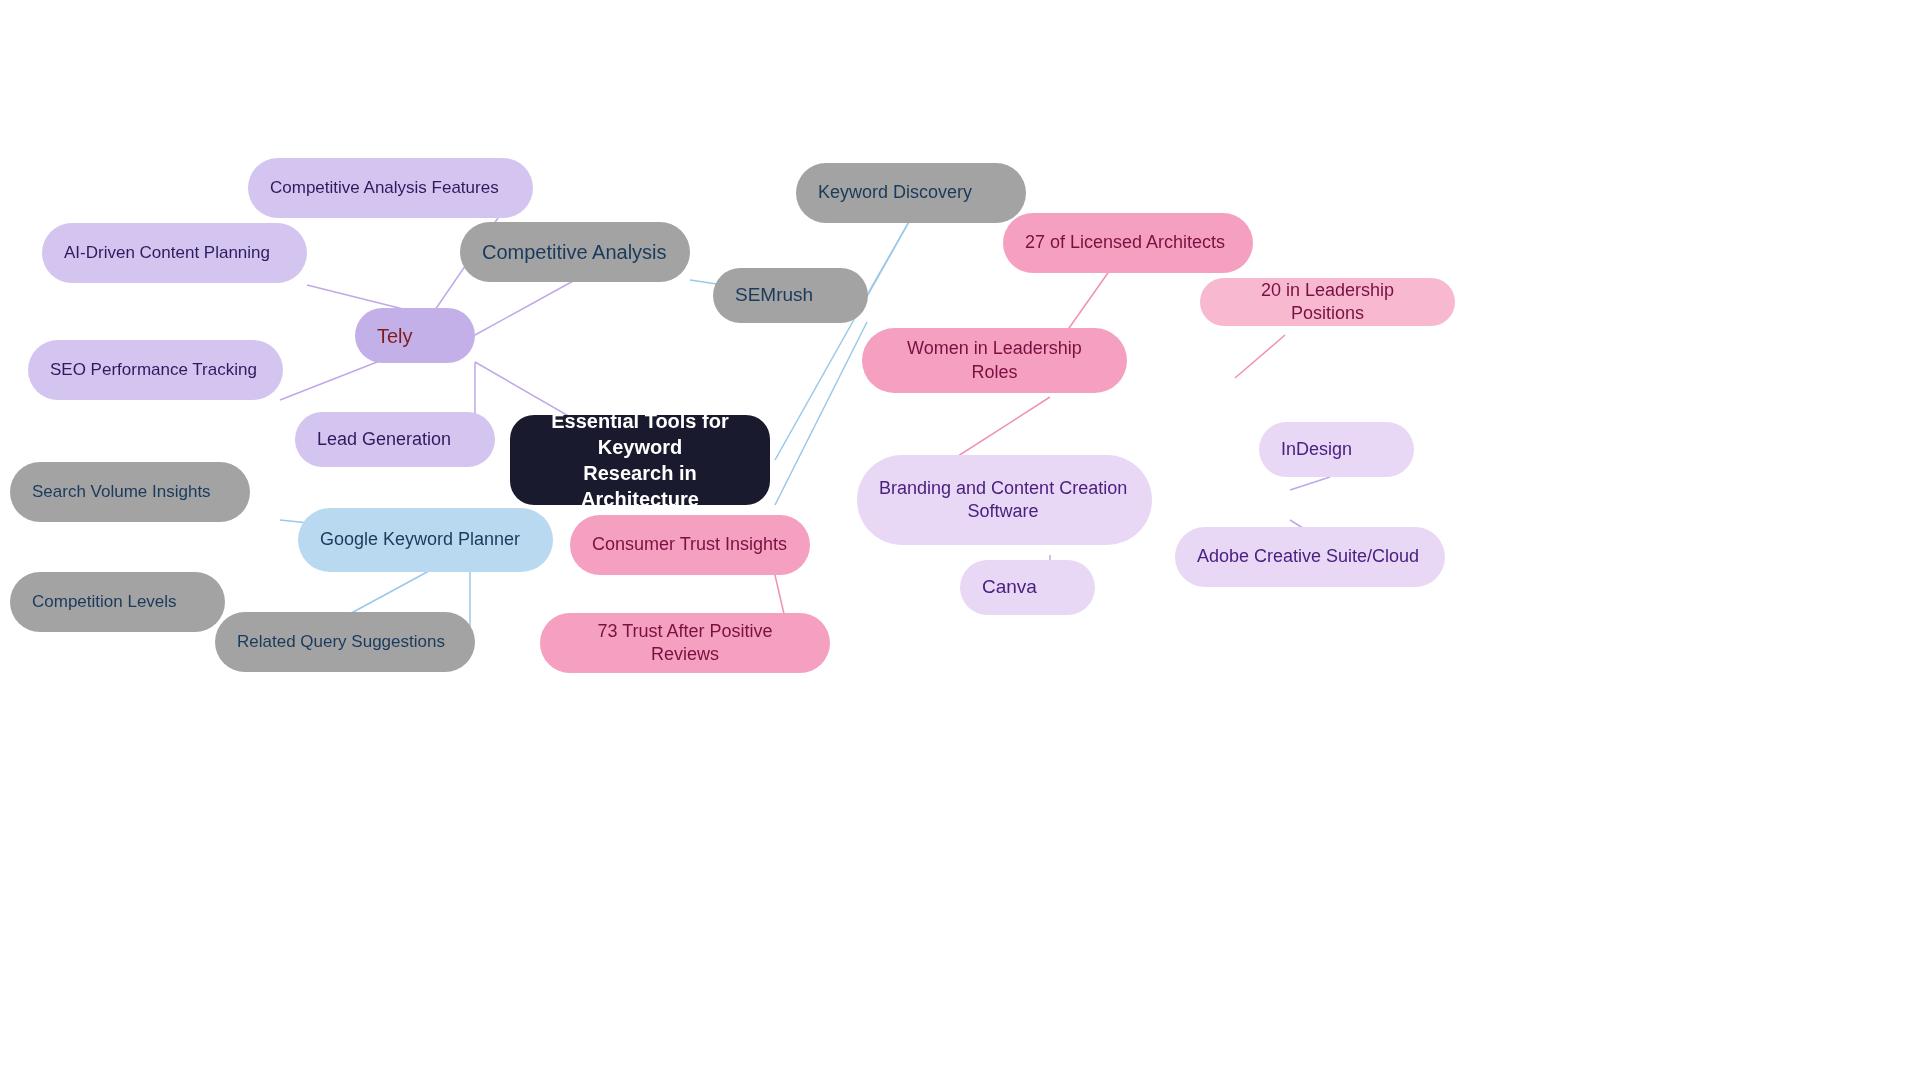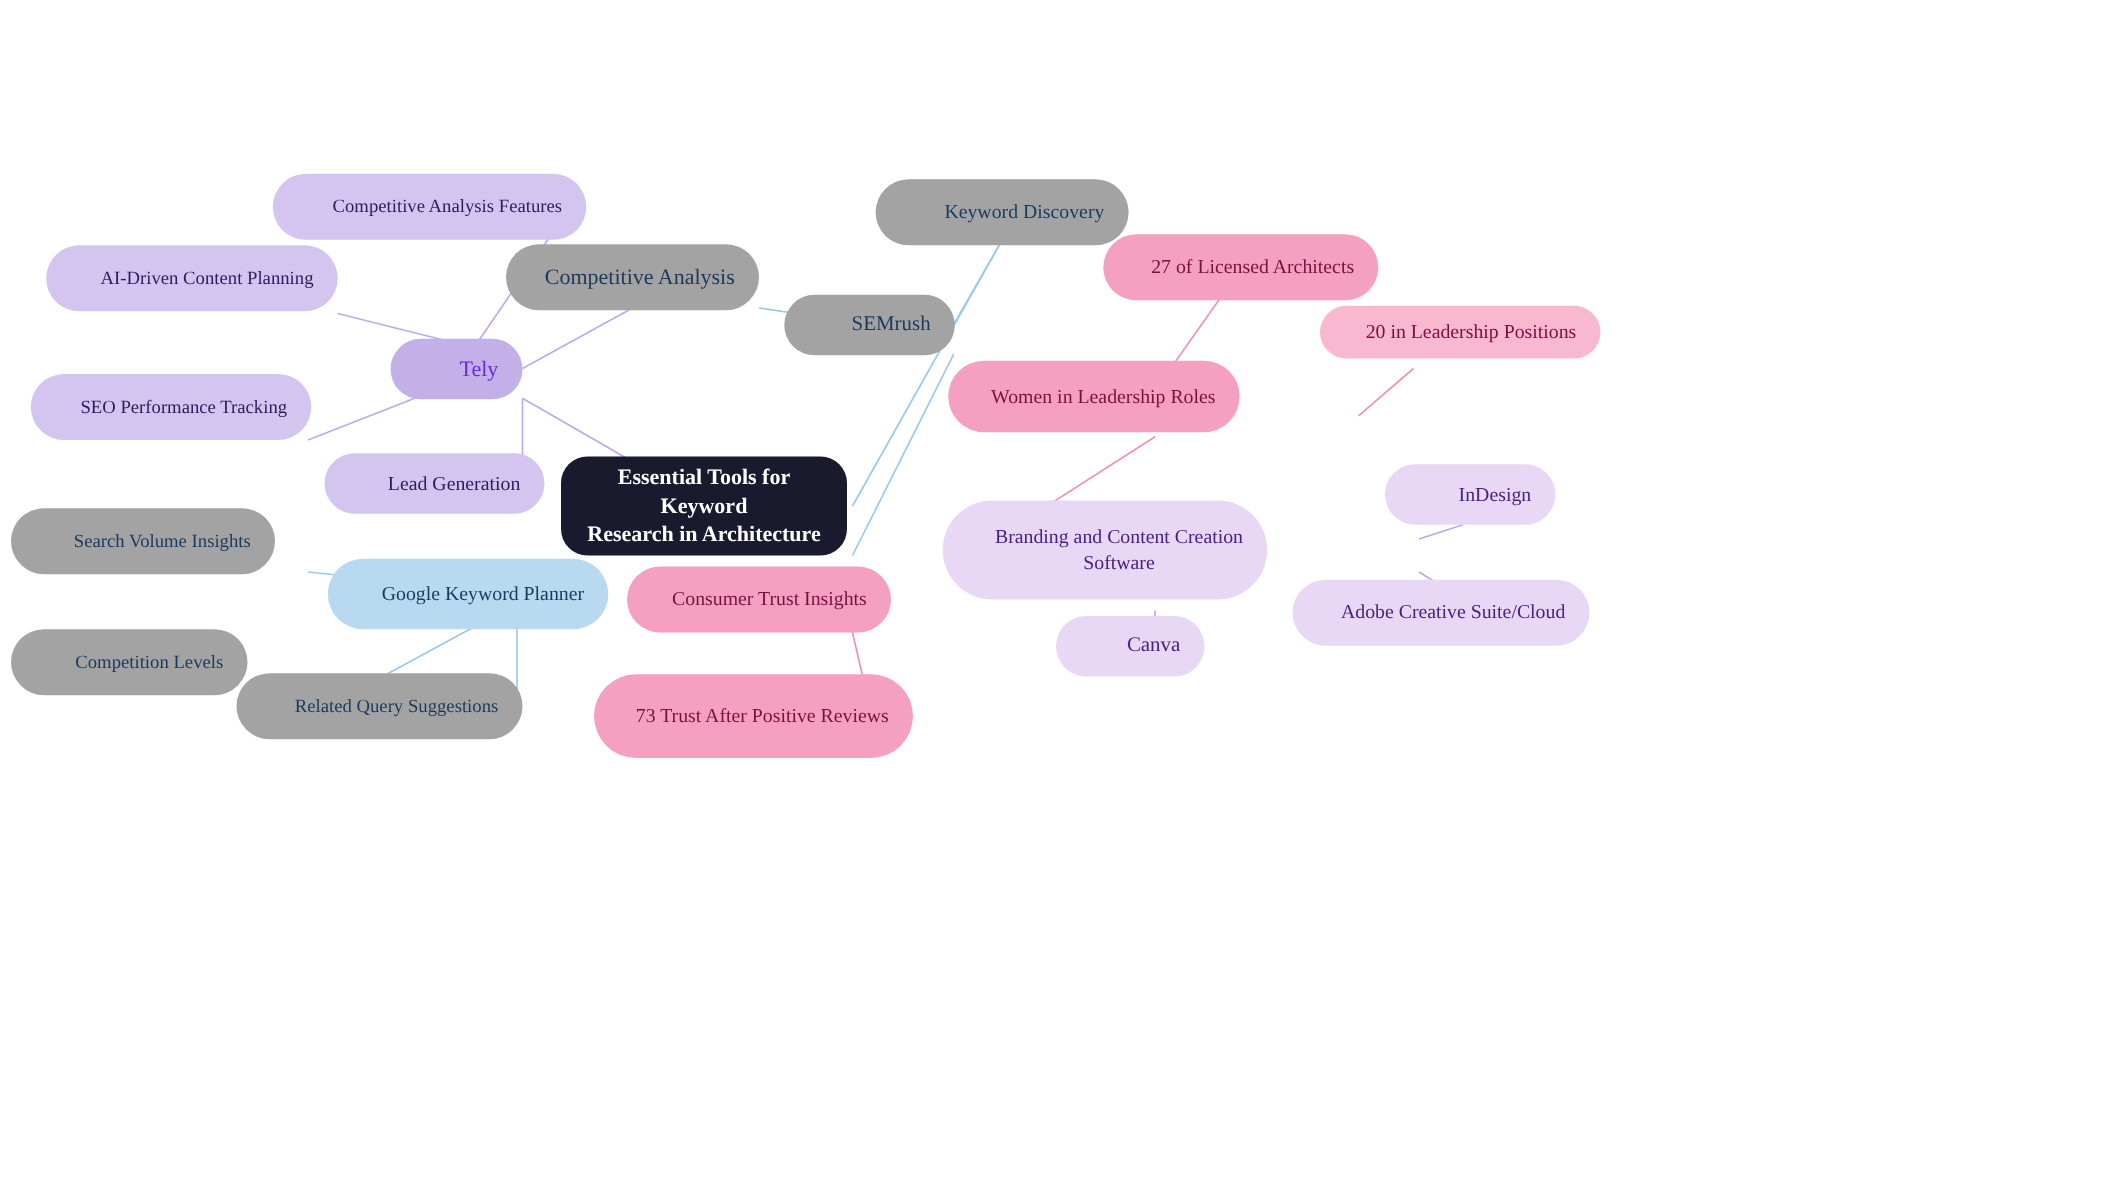--- a/index.html
+++ b/index.html
@@ -17,28 +17,27 @@
       width: 1920px;
       height: 1083px;
       pointer-events: none;
       z-index: 0;
     }
     .node {
       position: absolute;
       border-radius: 50px;
       display: flex;
       align-items: center;
-      justify-content: flex-end;
+      justify-content: flex-start;
       text-align: center;
       z-index: 1;
       padding: 12px 22px;
       font-size: 18px;
       font-weight: 500;
       line-height: 1.3;
-      font-family: Liberation Serif, serif;
     }
     .node-center {
       background: #1a1a2e;
       color: #ffffff;
       font-size: 20px;
       font-weight: 600;
       border-radius: 24px;
       width: 260px;
       height: 90px;
     }
@@ -50,21 +49,21 @@
     .node-blue-medium {
       background: #b8d9f0;
       color: #1a3a5c;
     }
     .node-purple-light {
       background: #d4c5f0;
       color: #2d1b5e;
     }
     .node-purple-medium {
       background: #c4b0e8;
-      color: #6d28d9;
+      color: #7f1d1d;
     }
     .node-pink {
       background: #f5a0c0;
       color: #7a1040;
     }
     .node-pink-light {
       background: #f8b8d0;
       color: #7a1040;
     }
     .node-lavender {
@@ -176,21 +175,21 @@
 </div>
 
 <div class="node node-blue-light" style="left:215px; top:612px; width:260px; height:60px; font-size:17px;">
   <span>Related Query Suggestions</span>
 </div>
 
 <div class="node node-pink" style="left:570px; top:515px; width:240px; height:60px; font-size:18px;">
   <span>Consumer Trust Insights</span>
 </div>
 
-<div class="node node-pink" style="left:540px; top:613px; width:290px; height:76px; font-size:18px;">
+<div class="node node-pink" style="left:540px; top:613px; width:290px; height:60px; font-size:18px;">
   <span>73 Trust After Positive Reviews</span>
 </div>
 
 <div class="node node-pink" style="left:862px; top:328px; width:265px; height:65px; font-size:18px;">
   <span>Women in Leadership Roles</span>
 </div>
 
 <div class="node node-pink" style="left:1003px; top:213px; width:250px; height:60px; font-size:18px;">
   <span>27 of Licensed Architects</span>
 </div>

